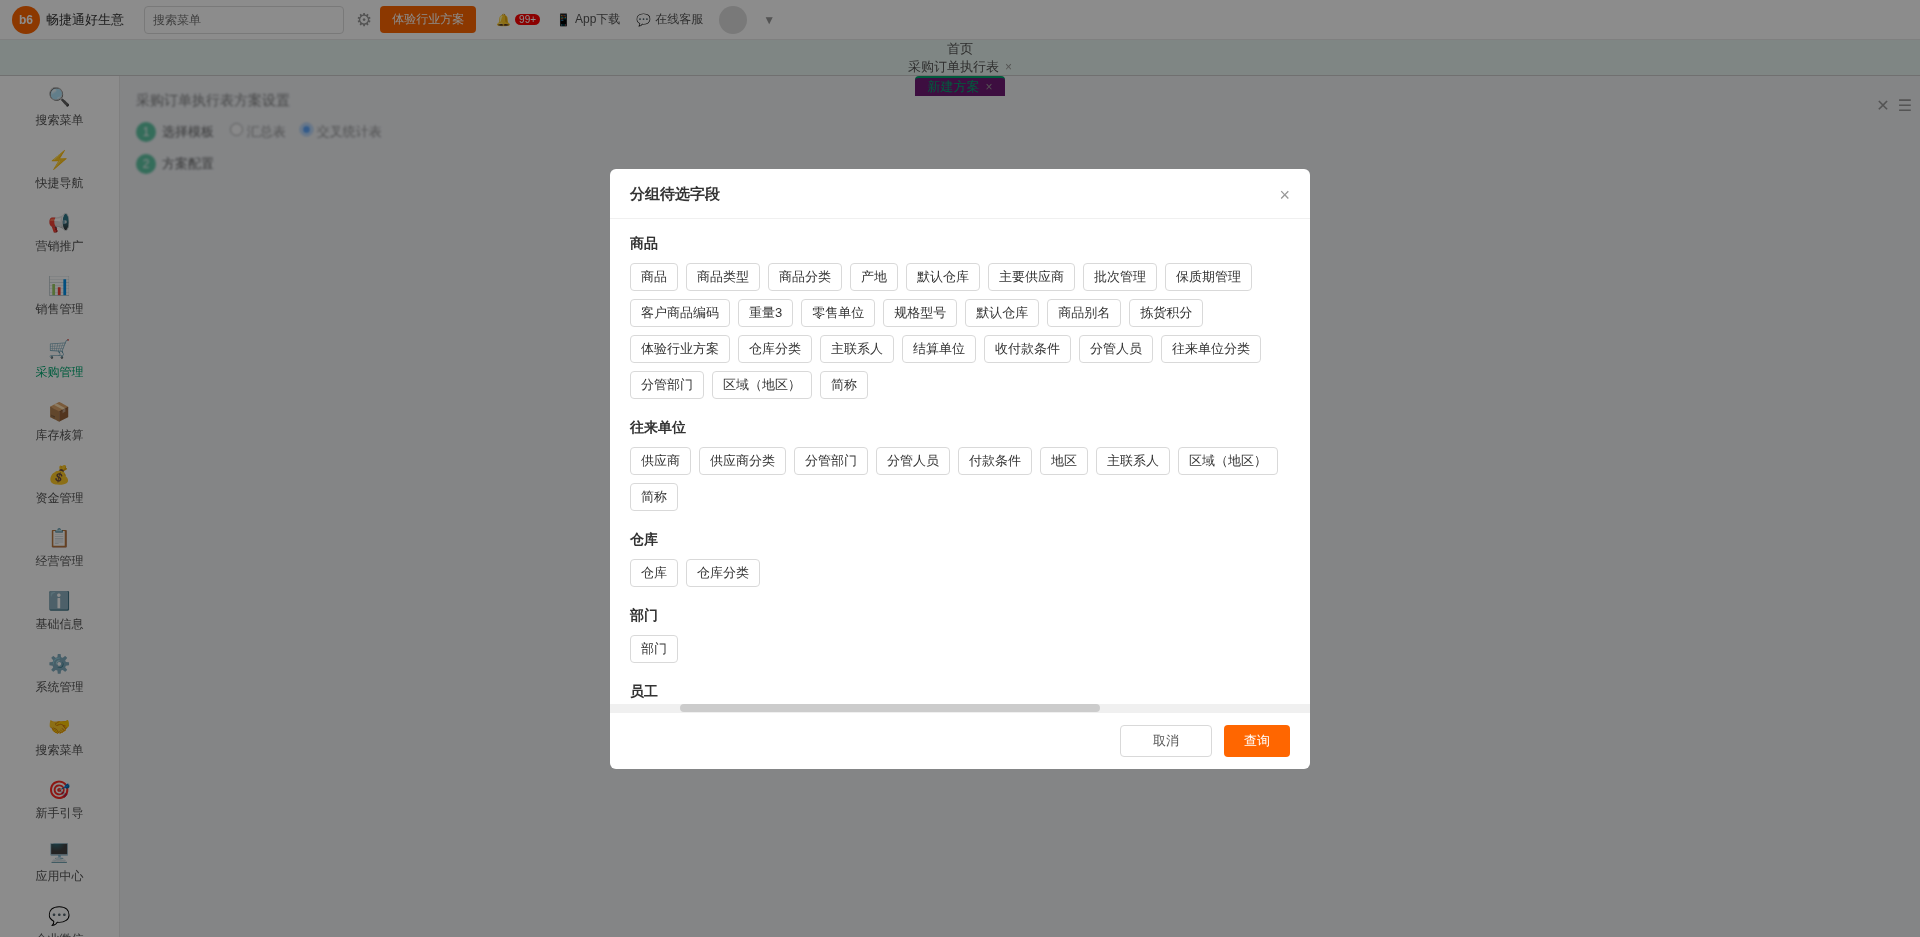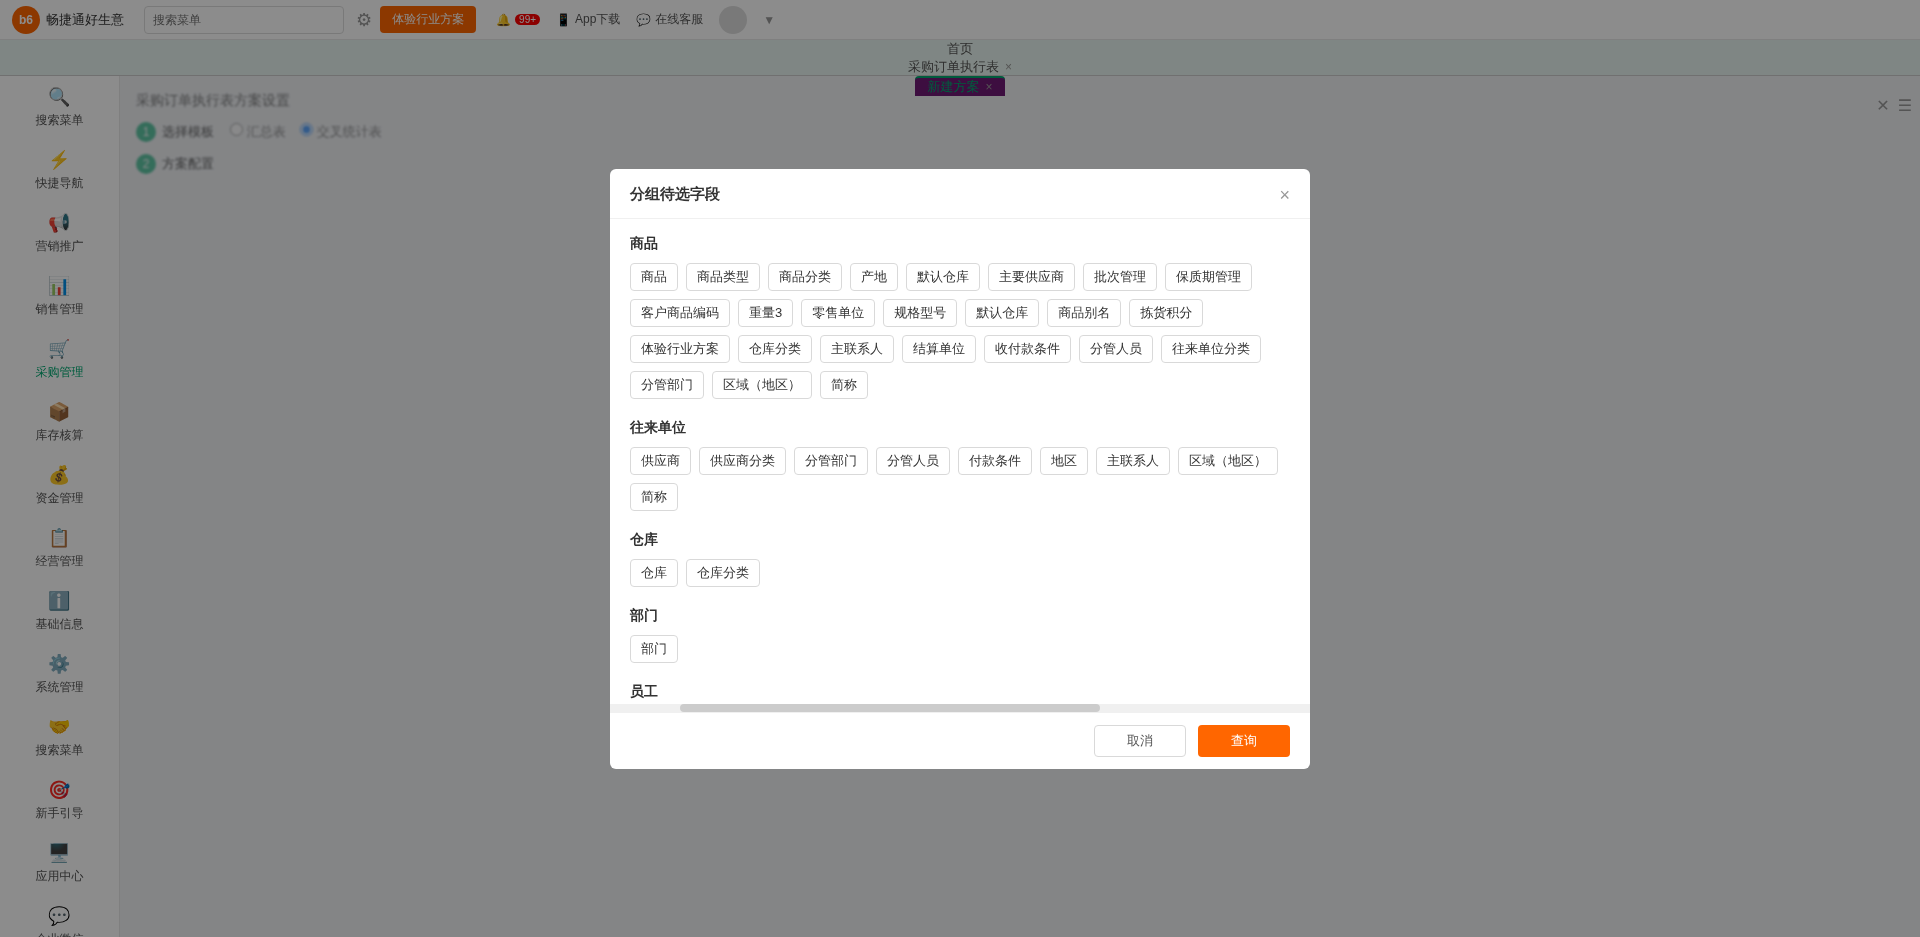--- a/index.html
+++ b/index.html
@@ -56,21 +56,21 @@
     .field-tag { border: 1px solid #d9d9d9; border-radius: 4px; padding: 4px 10px; font-size: 13px; color: #333; cursor: pointer; background: #fff; }
 
     
     .modal-body::-webkit-scrollbar { width: 6px; }
     .modal-body::-webkit-scrollbar-thumb { background: #ccc; border-radius: 3px; }
     .horizontal-scrollbar { height: 8px; background: #f0f0f0; position: relative; }
     .horizontal-scrollbar-thumb { height: 8px; background: #ccc; border-radius: 4px; width: 60%; margin-left: 10%; }
 
     
     .btn-cancel { border: 1px solid #d9d9d9; background: #fff; color: #555; padding: 6px 32px; border-radius: 4px; cursor: pointer; font-size: 13px; }
-    .btn-confirm { background: #ff6600; color: #fff; border: none; padding: 6px 33px; border-radius: 4px; cursor: pointer; font-size: 13px; }
+    .btn-confirm { background: #ff6600; color: #fff; border: none; padding: 6px 20px; border-radius: 4px; cursor: pointer; font-size: 13px; }
 
     
     .page-section-title { font-size: 14px; color: #333; margin-bottom: 12px; }
     .step-badge { display: inline-flex; align-items: center; justify-content: center; width: 20px; height: 20px; background: #00a870; color: #fff; border-radius: 50%; font-size: 12px; margin-right: 6px; }
     .step-row { display: flex; align-items: center; margin-bottom: 12px; }
   </style>
 </head>
 <body>
 
 <div class="topbar">

